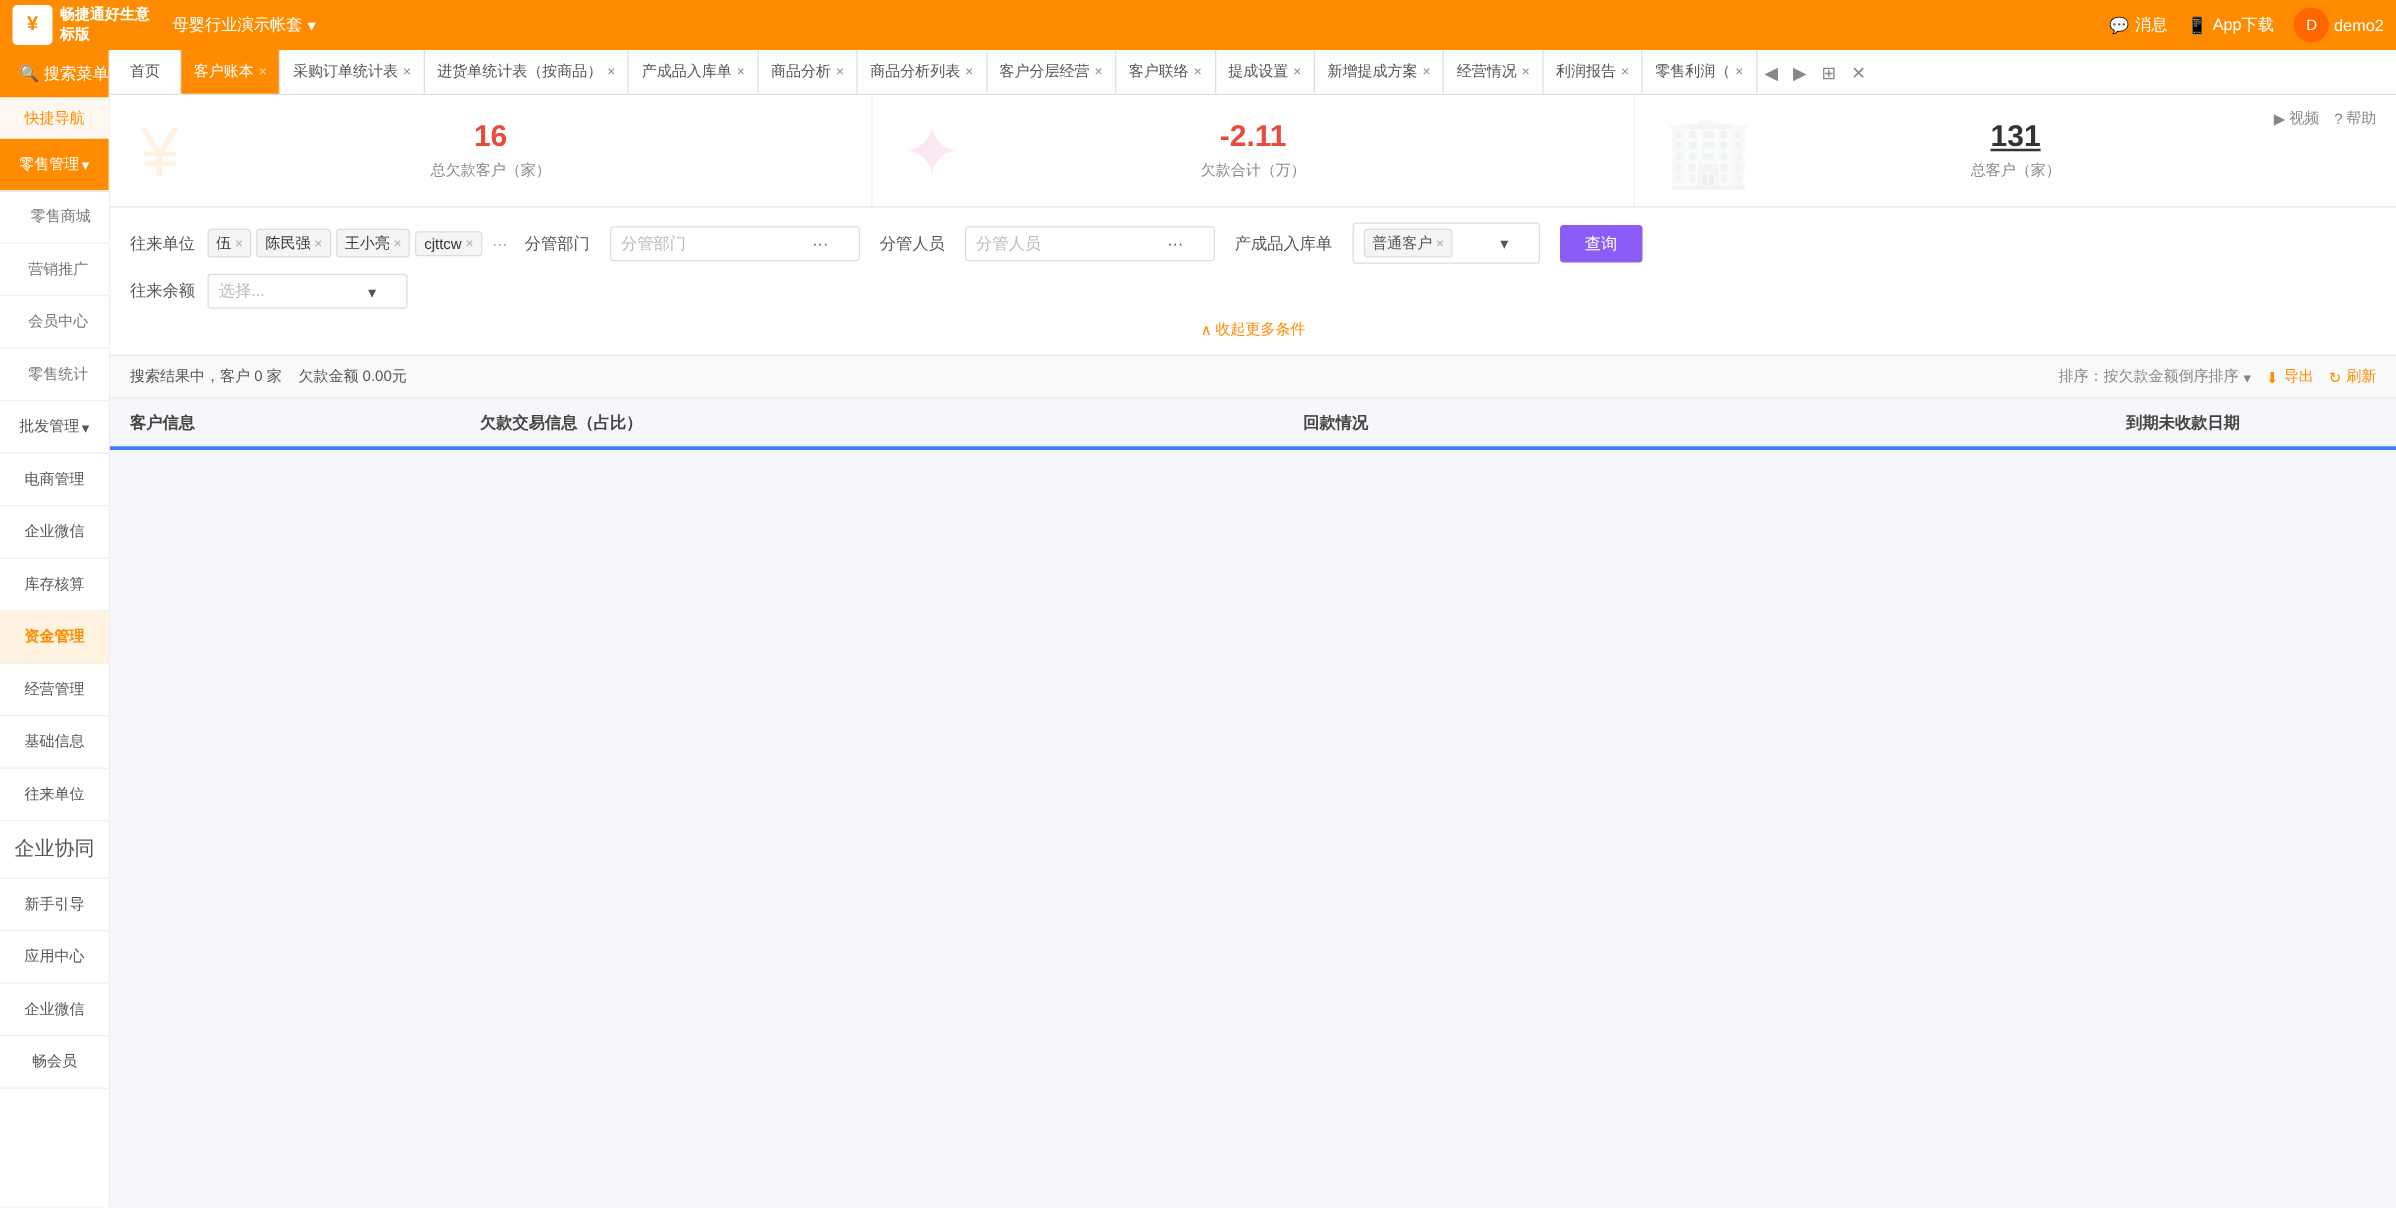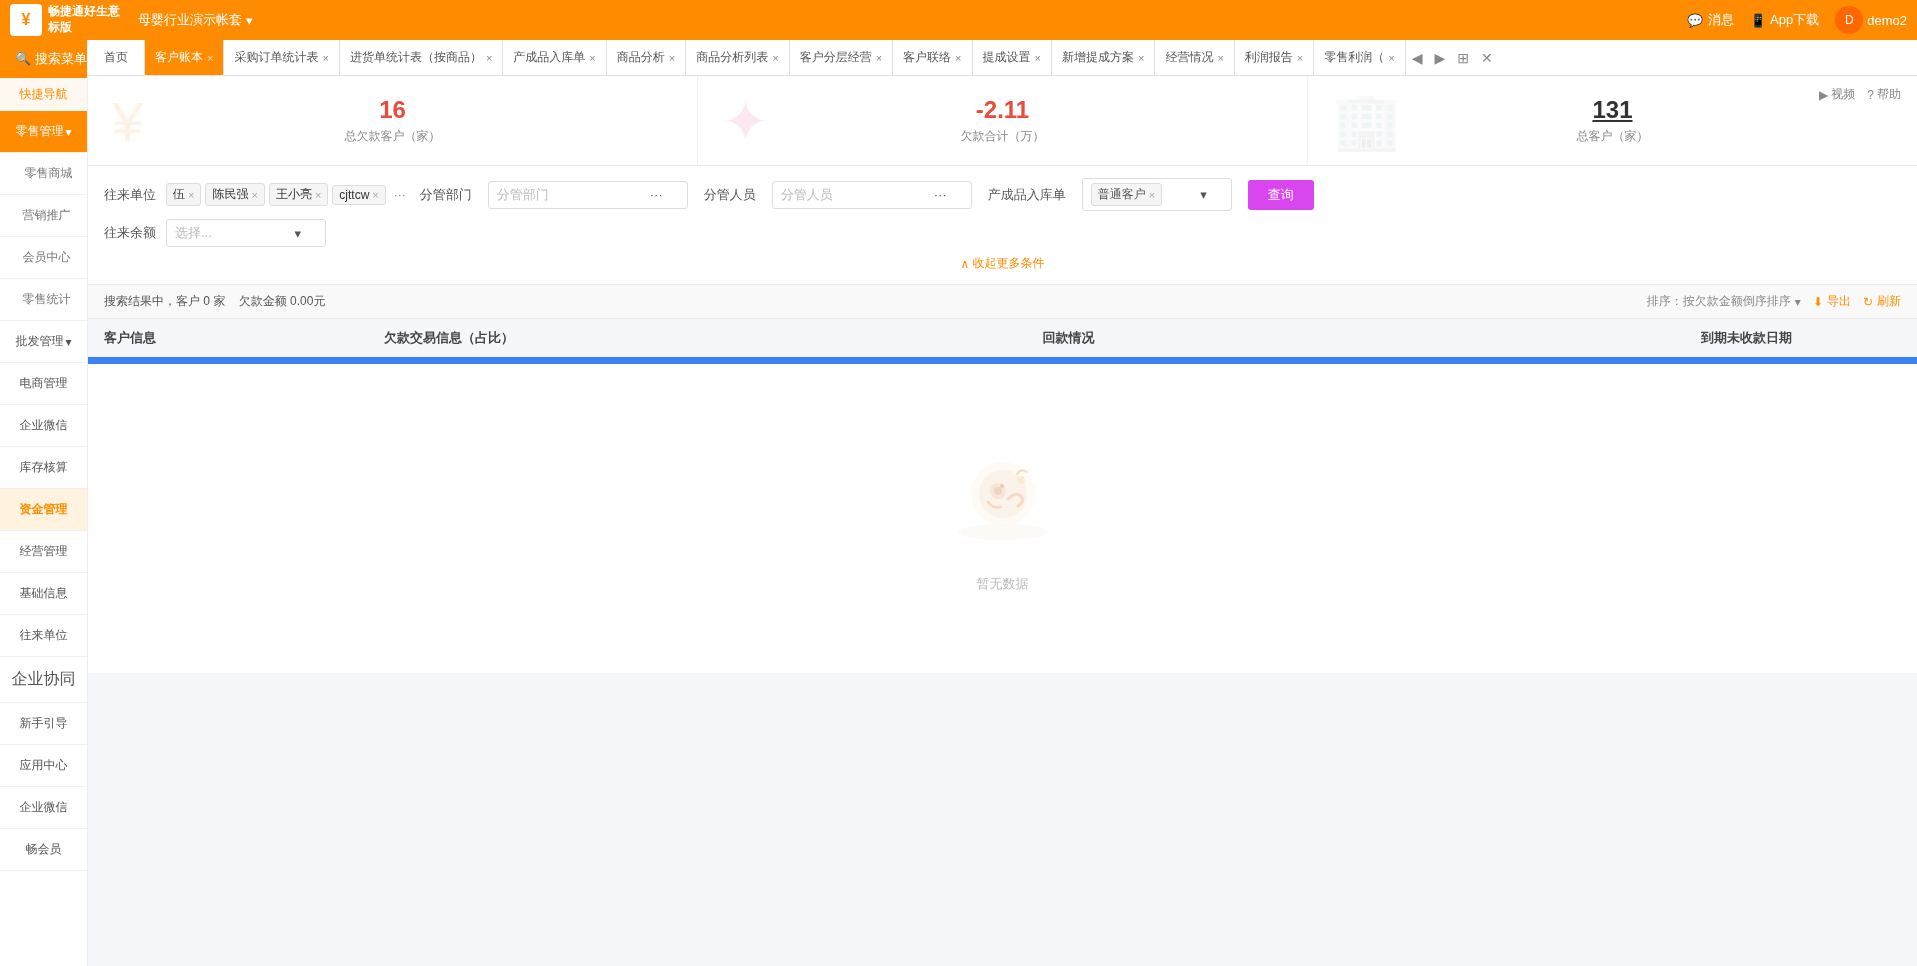--- a/index.html
+++ b/index.html
@@ -53,31 +53,31 @@
     .filter-row { display: flex; align-items: center; gap: 10px; margin-bottom: 8px; flex-wrap: wrap; }
     .filter-row:last-child { margin-bottom: 0; }
     .filter-label { font-size: 13px; color: #555; white-space: nowrap; flex-shrink: 0; }
     .filter-tags { display: flex; align-items: center; gap: 4px; flex-wrap: wrap; }
     .filter-tag { background: #f5f5f5; border: 1px solid #ddd; border-radius: 3px; padding: 2px 6px; font-size: 12px; display: flex; align-items: center; gap: 3px; }
     .filter-tag .remove { color: #aaa; cursor: pointer; font-size: 11px; }
     .filter-more { color: #888; font-size: 12px; cursor: pointer; padding: 2px 4px; }
     .filter-select { border: 1px solid #ddd; border-radius: 3px; padding: 4px 24px 4px 8px; font-size: 13px; background: #fff; cursor: pointer; position: relative; display: inline-flex; align-items: center; gap: 4px; min-width: 120px; color: #555; }
     .filter-select-wide { min-width: 200px; }
     .collapse-btn { color: #ff8c00; font-size: 12px; cursor: pointer; display: flex; align-items: center; gap: 3px; margin: 4px auto 0; width: fit-content; }
-    .query-btn { background: #d946ef; color: #fff; border: none; border-radius: 3px; padding: 6px 20px; font-size: 13px; cursor: pointer; }
+    .query-btn { background: #8b5cf6; color: #fff; border: none; border-radius: 3px; padding: 6px 20px; font-size: 13px; cursor: pointer; }
 
     
     .result-bar { background: #f9f9f9; border-bottom: 1px solid #e8e8e8; padding: 8px 16px; display: flex; align-items: center; justify-content: space-between; font-size: 12px; color: #555; }
     .result-bar-left { display: flex; align-items: center; gap: 16px; }
     .result-bar-right { display: flex; align-items: center; gap: 12px; color: #888; }
     .result-sort { display: flex; align-items: center; gap: 4px; cursor: pointer; }
     .result-action { display: flex; align-items: center; gap: 4px; cursor: pointer; color: #ff8c00; }
 
     
-    .table-header { background: #f5f7fa; padding: 10px 16px; display: grid; grid-template-columns: 280px 1fr 1fr 200px; border-bottom: 7px solid #3b82f6; font-size: 13px; font-weight: bold; color: #444; }
+    .table-header { background: #f5f7fa; padding: 10px 16px; display: grid; grid-template-columns: 280px 1fr 1fr 200px; border-bottom: 3px solid #3b82f6; font-size: 13px; font-weight: bold; color: #444; }
     .empty-state { display: flex; flex-direction: column; align-items: center; justify-content: center; padding: 80px 20px; color: #bbb; }
     .empty-icon { font-size: 80px; opacity: 0.4; margin-bottom: 12px; }
     .empty-text { font-size: 13px; color: #bbb; }
   </style>
 </head>
 <body>
 
 <div class="app-container">
 
   <div class="top-bar">
@@ -372,35 +372,17 @@
           </div>
         </div>
 
         <div style="background:#fff; margin: 0;">
           <div class="table-header">
             <div>客户信息</div>
             <div>欠款交易信息（占比）</div>
             <div>回款情况</div>
             <div>到期未收款日期</div>
           </div>
-          <div class="empty-state">
-            <div class="empty-icon">
-              
-              <svg width="120" height="100" viewBox="0 0 120 100" fill="none" xmlns="http://www.w3.org/2000/svg">
-                <ellipse cx="60" cy="88" rx="45" ry="8" fill="#f0e6d8" opacity="0.5"></ellipse>
-                <circle cx="60" cy="50" r="32" fill="#f8e8d8" opacity="0.6"></circle>
-                <circle cx="60" cy="50" r="24" fill="#f0d0b0" opacity="0.5"></circle>
-                <circle cx="55" cy="47" r="8" fill="#e8b890" opacity="0.8"></circle>
-                <circle cx="55" cy="47" r="4" fill="#d4906a" opacity="0.9"></circle>
-                <circle cx="59" cy="42" r="2" fill="#c07850" opacity="0.9"></circle>
-                <path d="M65 55 Q72 48 78 52 Q82 58 75 62" stroke="#e8a070" stroke-width="3" fill="none" stroke-linecap="round"></path>
-                <path d="M45 58 Q50 65 58 63" stroke="#e8a070" stroke-width="2.5" fill="none" stroke-linecap="round"></path>
-                <circle cx="78" cy="36" r="4" fill="#f0c080" opacity="0.7"></circle>
-                <path d="M74 30 Q78 24 84 28" stroke="#e8b060" stroke-width="2" fill="none" stroke-linecap="round"></path>
-              </svg>
-            </div>
-            <div class="empty-text">暂无数据</div>
-          </div>
         </div>
       </div>
     </div>
   </div>
 </div>
 
 </body></html>

